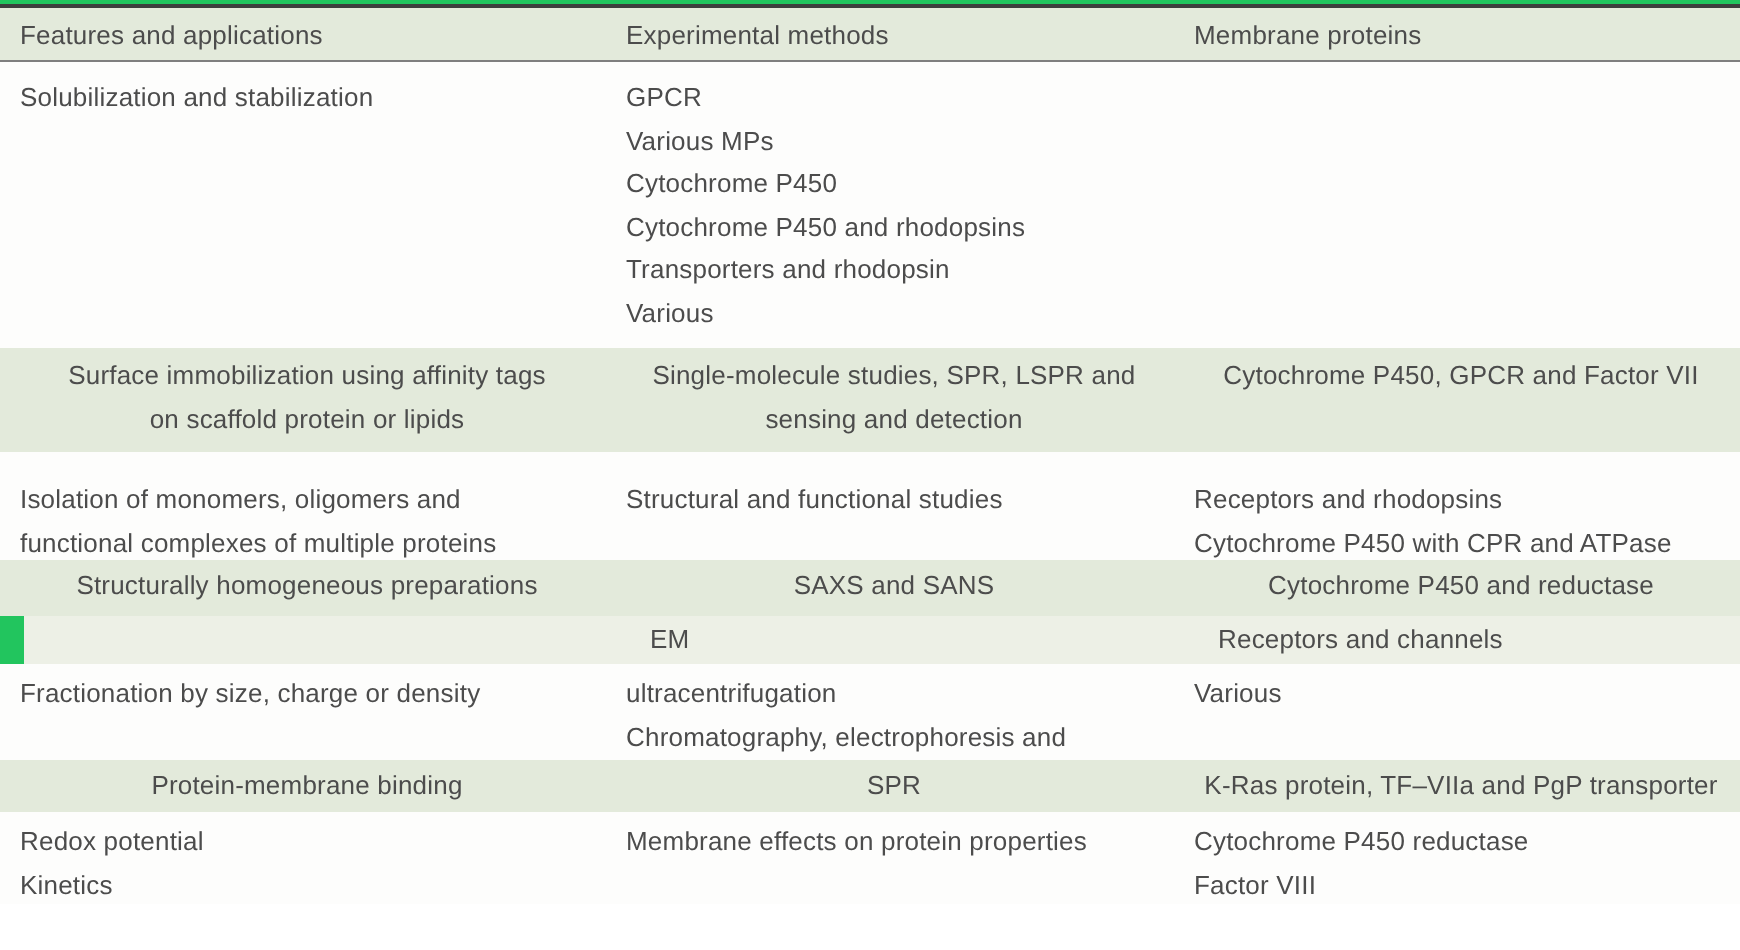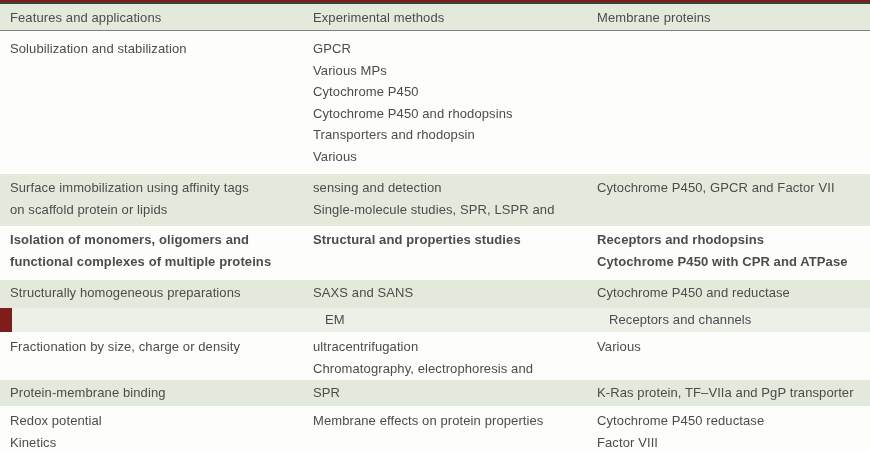--- a/index.html
+++ b/index.html
@@ -4,21 +4,21 @@
 <style>
   html, body {
     margin: 0;
     padding: 0;
     background: #ffffff;
     font-family: "Liberation Sans", sans-serif;
   }
   .page {
     width: 870px;
     height: 452px;
-    background: #7f1d1d;
+    background: #22c55e;
     overflow: hidden;
   }
   .table {
     width: 870px;
     margin-top: 2px;
     border-top: 2px solid #3e3e3e;
     border-bottom: 2px solid #5e5e5e;
   }
   .row {
     display: grid;
@@ -35,21 +35,21 @@
     padding-left: 10px;
     padding-right: 6px;
     font-size: 13px;
     line-height: 21.5px;
     color: var(--text, #4c4c4c);
     letter-spacing: 0.1px;
   }
   .header-row .cell { line-height: 15px; }
   .line { white-space: nowrap; }
   .shade-white { background: var(--row-white, #fdfdfc); }
-  .shade-green { background: var(--row-green, #e3eadb); }
+  .shade-green { background: var(--row-green, #e3eadb); text-align: center; }
   .shade-light-green { background: var(--row-light-green, #edf0e6); }
 </style>
 </head>
 <body>
 
 <div class="page">
   <div class="table">
 
     <div class="row header-row">
       <div class="cell">Features and applications</div>
@@ -70,34 +70,34 @@
             <div class="line">Transporters and rhodopsin</div>
             <div class="line">Various</div>
           </div>
   </div>
         <div class="row body-row shade-green" style="height: 52px; padding-top: 3px;">
     <div class="cell">
             <div class="line">Surface immobilization using affinity tags</div>
             <div class="line">on scaffold protein or lipids</div>
           </div>
     <div class="cell">
+            <div class="line">Single-molecule studies, SPR, LSPR and</div>
             <div class="line">sensing and detection</div>
-            <div class="line">Single-molecule studies, SPR, LSPR and</div>
           </div>
     <div class="cell">
             <div class="line">Cytochrome P450, GPCR and Factor VII</div>
           </div>
   </div>
-        <div class="row body-row shade-white" style="height: 54px; padding-top: 3px; font-weight: bold;">
+        <div class="row body-row shade-white" style="height: 54px; padding-top: 13px;">
     <div class="cell">
             <div class="line">Isolation of monomers, oligomers and</div>
             <div class="line">functional complexes of multiple proteins</div>
           </div>
     <div class="cell">
-            <div class="line">Structural and properties studies</div>
+            <div class="line">Structural and functional studies</div>
           </div>
     <div class="cell">
             <div class="line">Receptors and rhodopsins</div>
             <div class="line">Cytochrome P450 with CPR and ATPase</div>
           </div>
   </div>
         <div class="row body-row shade-green" style="height: 28px; padding-top: 2px;">
     <div class="cell">
             <div class="line">Structurally homogeneous preparations</div>
           </div>

